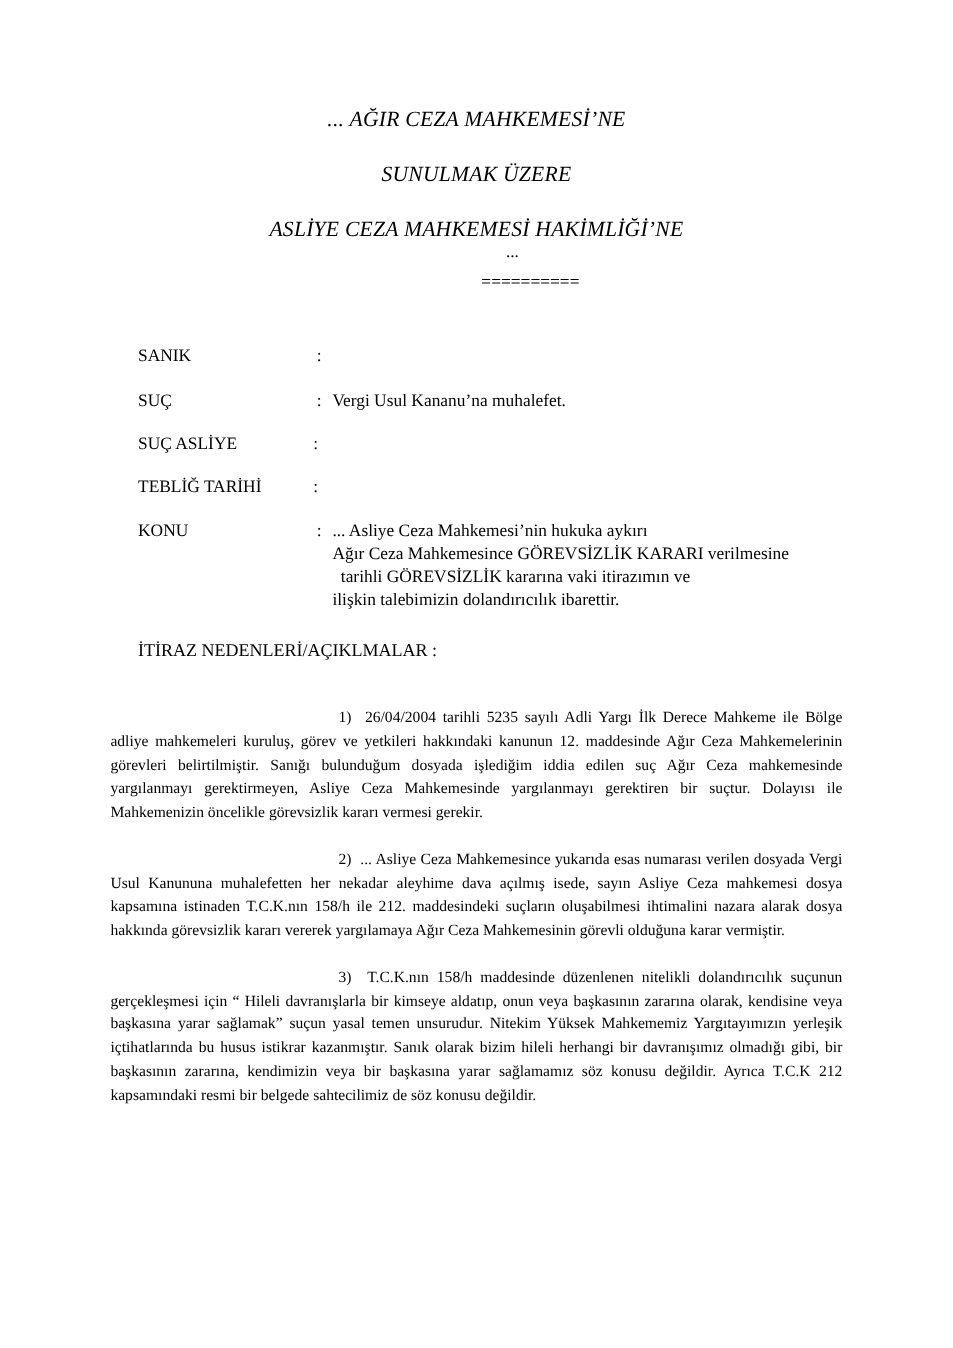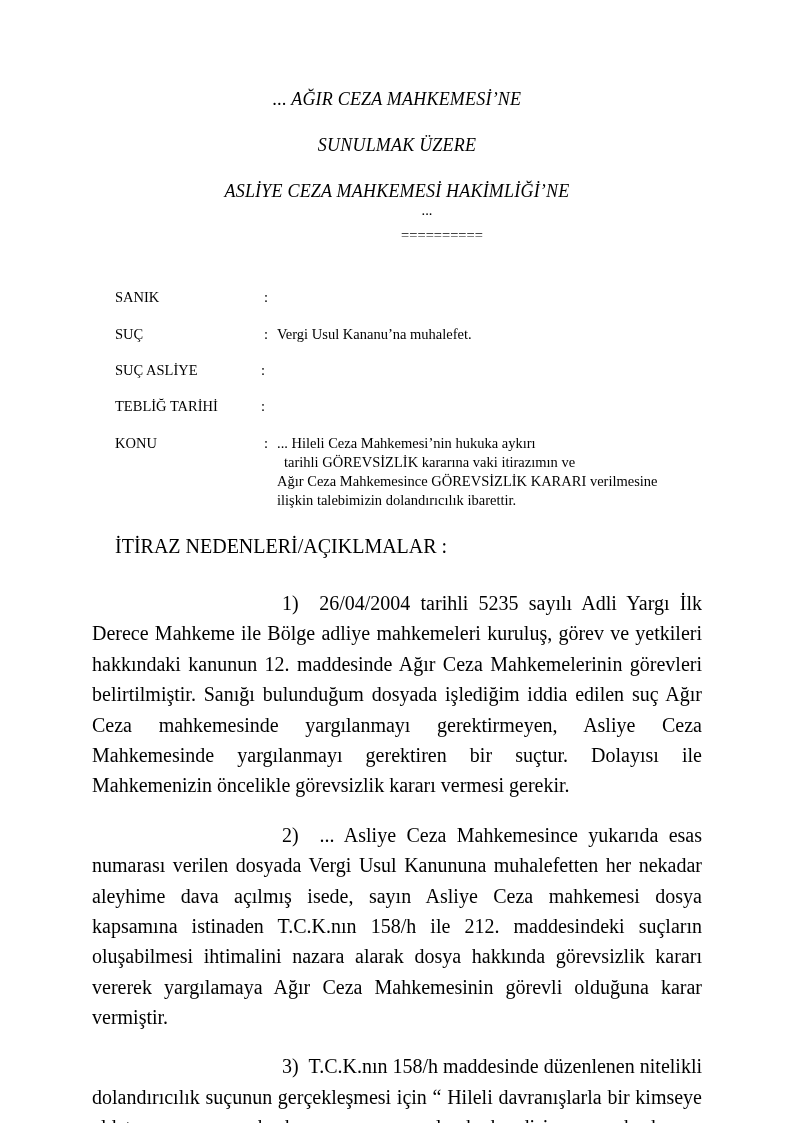--- a/index.html
+++ b/index.html
@@ -119,35 +119,35 @@
     white-space: nowrap;
     line-height: 1.30;
   }
   .konu-line.indent { padding-left: 7px; }
 
   
   .section-heading {
     position: absolute;
     left: 115px;
     top: 536px;
-    font-size: 20px;
+    font-size: 15px;
     line-height: 1;
     white-space: nowrap;
     text-align: center;
   }
 
   
   .body-block {
     position: absolute;
     left: 92px;
     top: 588px;
     width: 610px;
   }
   .para {
-    font-size: 20px;
+    font-size: 13px;
     line-height: 1.52;
     text-align: justify;
     text-justify: inter-word;
     margin: 0 0 17px 0;
   }
   .para:last-child { margin-bottom: 0; }
   .para .lead {
     display: inline-block;
     width: 190px;
   }
@@ -190,23 +190,23 @@
 
     <div class="field-row row-teblig">
       <span class="field-label">TEBLİĞ TARİHİ</span>
       <span class="field-colon">:</span>
     </div>
 
     <div class="field-row row-konu">
       <span class="field-label">KONU</span>
       <span class="field-colon">:</span>
       <div class="konu-value">
-        <div class="konu-line">... Hileli Ceza Mahkemesi’nin  hukuka aykırı</div>
+        <div class="konu-line">... Asliye Ceza Mahkemesi’nin  hukuka aykırı</div>
+        <div class="konu-line">Ağır Ceza Mahkemesince  GÖREVSİZLİK KARARI verilmesine</div>
         <div class="konu-line indent">tarihli GÖREVSİZLİK kararına vaki itirazımın ve</div>
-        <div class="konu-line">Ağır Ceza Mahkemesince  GÖREVSİZLİK KARARI verilmesine</div>
         <div class="konu-line">ilişkin  talebimizin  dolandırıcılık ibarettir.</div>
       </div>
     </div>
 
   </div>
 
   <div class="section-heading">İTİRAZ NEDENLERİ/AÇIKLMALAR  :</div>
 
   <div class="body-block">
 

